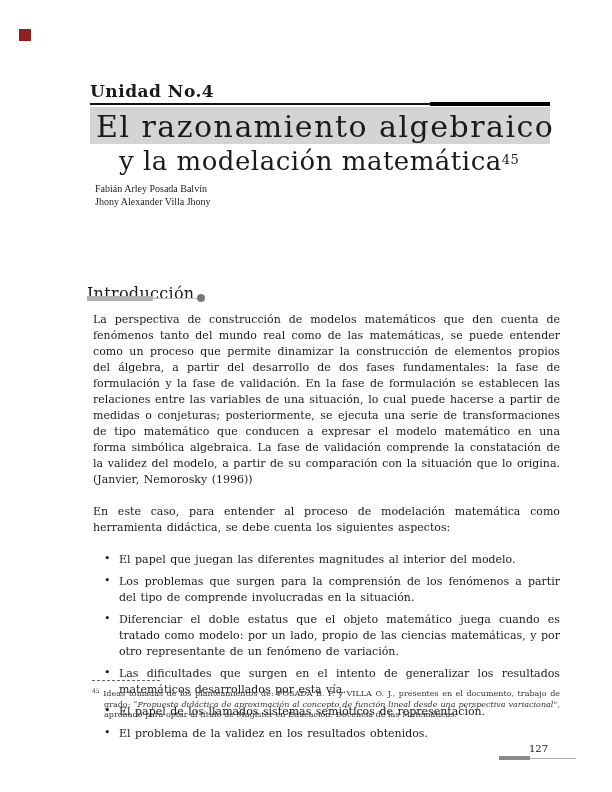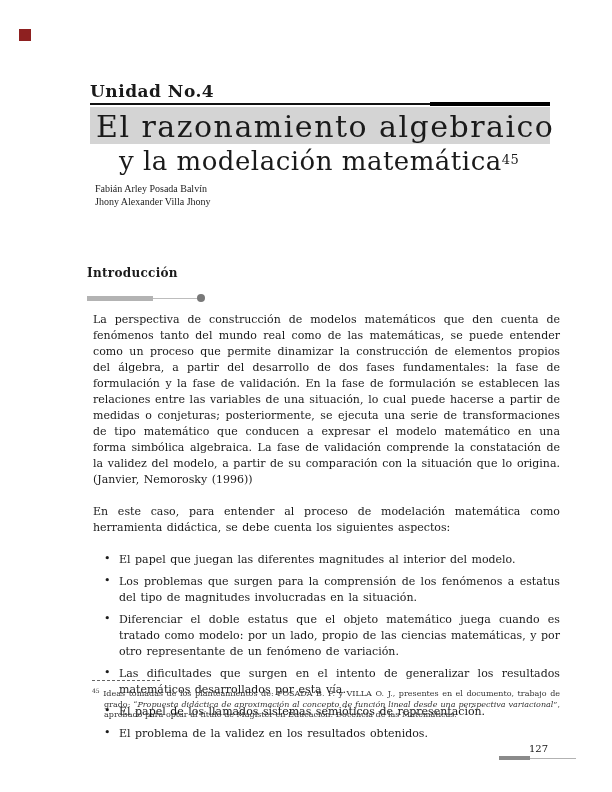--- a/index.html
+++ b/index.html
@@ -11,21 +11,21 @@
   .click-marker{position:absolute;left:19px;top:29px;width:12px;height:12px;background:#8e2020;}
   .unit-label{position:absolute;left:90px;top:81px;width:460px;text-align:left;
     font-size:17px;font-weight:bold;letter-spacing:.5px;}
   .header-rule-thin{position:absolute;left:90px;top:103px;width:460px;height:2px;background:#111;}
   .header-rule-thick{position:absolute;left:430px;top:102px;width:120px;height:4px;background:#000;}
   .title-bar{position:absolute;left:90px;top:107px;width:460px;height:37px;background:#d4d4d4;text-decoration:underline;}
   .title-bar .t{position:absolute;left:6px;top:2px;font-size:30px;letter-spacing:1.5px;white-space:nowrap;}
   .subtitle{position:absolute;left:93px;top:146px;font-size:26px;letter-spacing:.5px;white-space:nowrap;margin-left:26px;}
   .subtitle sup{font-size:13px;vertical-align:6px;}
   .authors{position:absolute;left:95px;top:182px;font-size:10px;line-height:13px;color:#222;font-family:Liberation Serif, serif;}
-  .section-heading{position:absolute;left:87px;top:266px;font-size:12px;font-weight:bold;letter-spacing:.3px;}
+  .section-heading{position:absolute;left:87px;top:284px;font-size:16px;font-weight:normal;letter-spacing:.3px;}
   .deco-bar{position:absolute;left:87px;top:296px;width:66px;height:5px;background:#b3b3b3;}
   .deco-line{position:absolute;left:153px;top:298px;width:47px;height:1px;background:#bdbdbd;}
   .deco-dot{position:absolute;left:197px;top:294px;width:8px;height:8px;border-radius:50%;background:#787878;}
   .body-text{position:absolute;left:93px;top:312px;width:467px;font-size:11px;line-height:16px;
     text-align:justify;word-spacing:1px;}
   .body-text p{margin:0 0 16px 0;}
   .bullet-list{margin:6px 0 0 0;padding:0;list-style:none;}
   .bullet-list li{position:relative;padding-left:26px;margin-bottom:6px;}
   .bullet-list .glyph{position:absolute;left:11px;top:-1px;font-size:11px;}
   .footnote{position:absolute;left:92px;top:680px;width:468px;font-size:8px;line-height:10.5px;
@@ -62,21 +62,21 @@
   <div class="section-heading">Introducción</div>
   <div class="deco-bar"></div>
   <div class="deco-line"></div>
   <div class="deco-dot"></div>
 
   <div class="body-text">
     <p>La perspectiva de construcción de modelos matemáticos que den cuenta de fenómenos tanto del mundo real como de las matemáticas, se puede entender como un proceso que permite dinamizar la construcción de elementos propios del álgebra, a partir del desarrollo de dos fases fundamentales: la fase de formulación y la fase de validación. En la fase de formulación se establecen las relaciones entre las variables de una situación, lo cual puede hacerse a partir de medidas o conjeturas; posteriormente, se ejecuta una serie de transformaciones de tipo matemático que conducen a expresar el modelo matemático en una forma simbólica algebraica. La fase de validación comprende la constatación de la validez del modelo, a partir de su comparación con la situación que lo origina. (Janvier, Nemorosky (1996))</p>
     <p>En este caso, para entender al proceso de modelación matemática como herramienta didáctica, se debe cuenta los siguientes aspectos:</p>
     <ul class="bullet-list">
       <li><span class="glyph">•</span><span>El papel que juegan las diferentes magnitudes al interior del modelo.</span></li>
-      <li><span class="glyph">•</span><span>Los problemas que surgen para la comprensión de los fenómenos a estatus del tipo de magnitudes involucradas en la situación.</span></li>
+      <li><span class="glyph">•</span><span>Los problemas que surgen para la comprensión de los fenómenos a partir del tipo de comprende involucradas en la situación.</span></li>
       <li><span class="glyph">•</span><span>Diferenciar el doble estatus que el objeto matemático juega cuando es tratado como modelo: por un lado, propio de las ciencias matemáticas, y por otro representante de un fenómeno de variación.</span></li>
       <li><span class="glyph">•</span><span>Las dificultades que surgen en el intento de generalizar los resultados matemáticos desarrollados por esta vía.</span></li>
       <li><span class="glyph">•</span><span>El papel de los llamados sistemas semióticos de representación.</span></li>
       <li><span class="glyph">•</span><span>El problema de la validez en los resultados obtenidos.</span></li>
     </ul>
   </div>
 
   <div class="footnote">
     <div class="footnote-sep"></div>
     <div class="footnote-body"><sup>45</sup> <span>Ideas tomadas de los planteamientos de: POSADA B. F. y VILLA O. J.,  presentes en el documento, trabajo de grado: “</span><span class="it">Propuesta didáctica de aproximación al concepto de función lineal desde una perspectiva variacional</span><span>”, aprobado para optar al título de Magíster en Educación: Docencia de las Matemáticas.</span></div>

